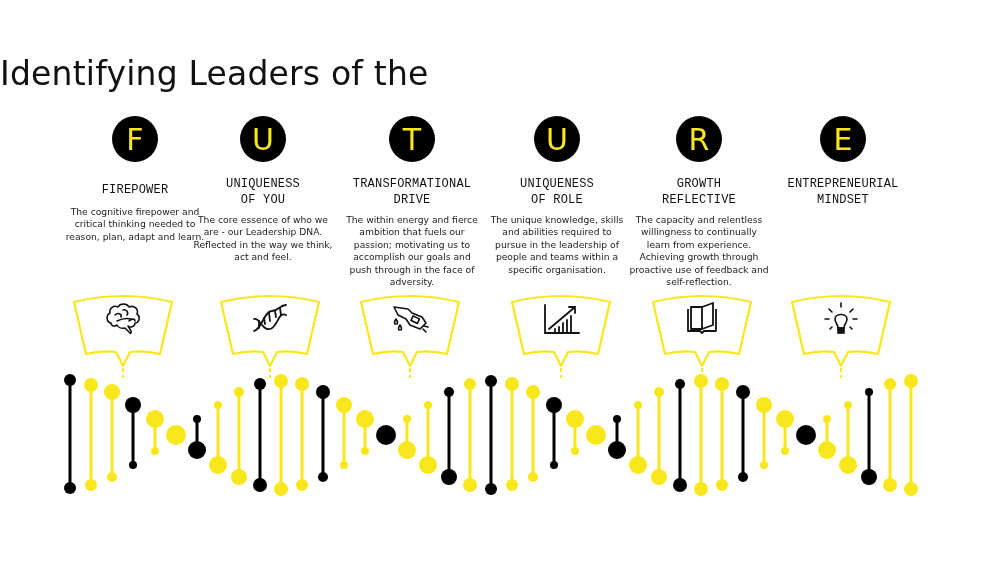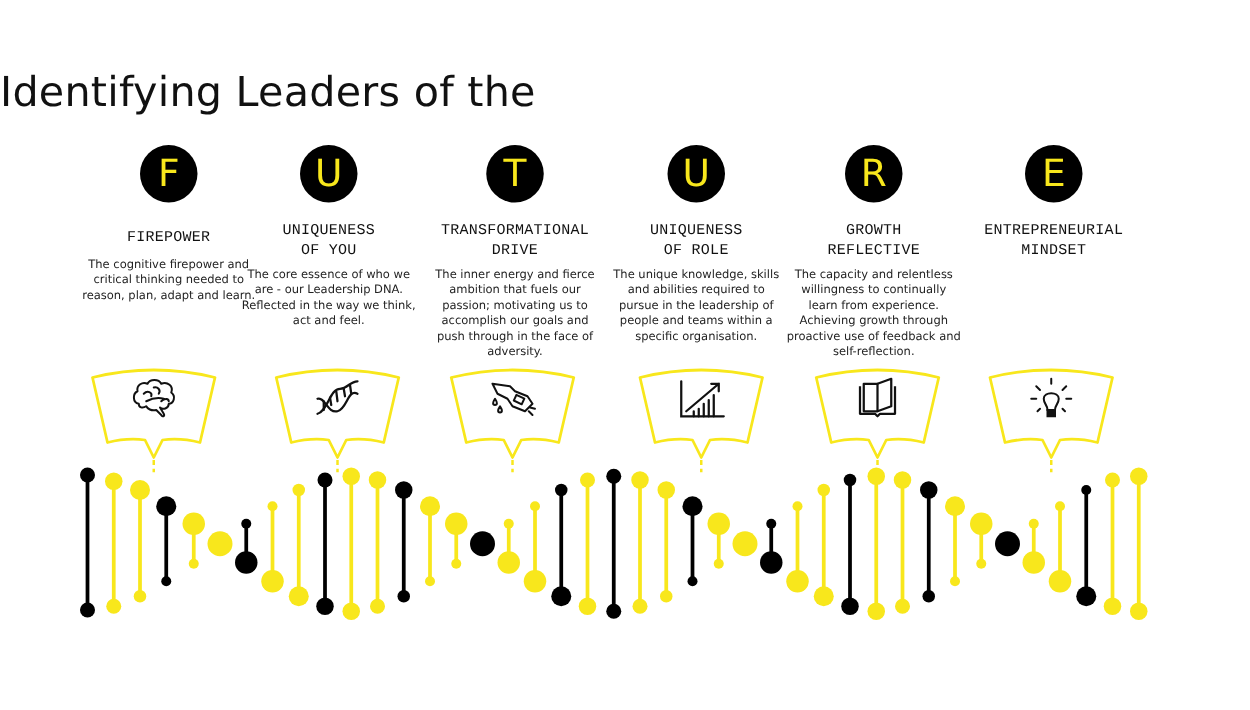--- a/index.html
+++ b/index.html
@@ -59,21 +59,21 @@
 </div>
 
 <div class="column" style="left:337px;">
   <div class="letter-circle">
       <span>T</span>
     </div>
   <div class="col-title">
     <div>TRANSFORMATIONAL</div>
     <div>DRIVE</div>
   </div>
-  <div class="col-desc">The inner energy and fierce ambition that fuels our passion;  motivating us to accomplish our goals and push through in the face of adversity.</div>
+  <div class="col-desc">The within energy and fierce ambition that fuels our passion;  motivating us to accomplish our goals and push through in the face of adversity.</div>
 </div>
 
 <div class="column" style="left:482px;">
   <div class="letter-circle">
       <span>U</span>
     </div>
   <div class="col-title">
     <div>UNIQUENESS</div>
     <div>OF ROLE</div>
   </div>

